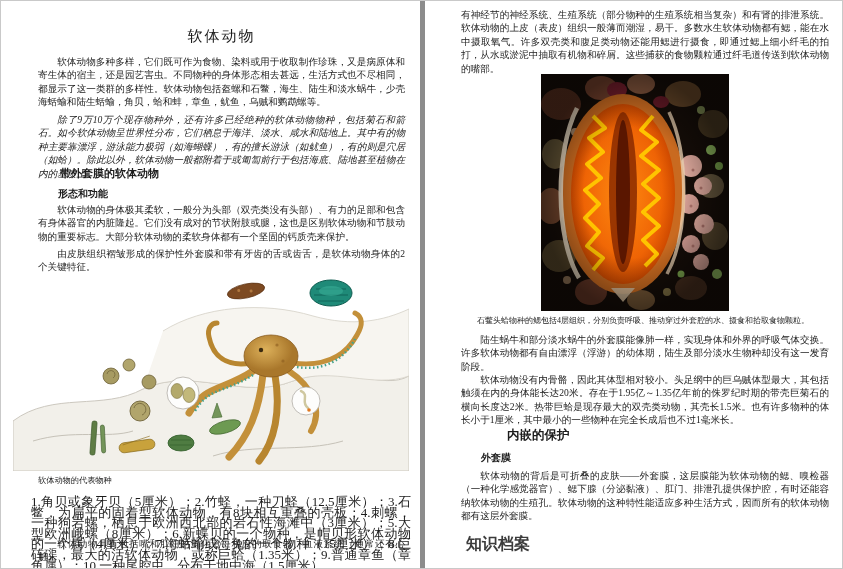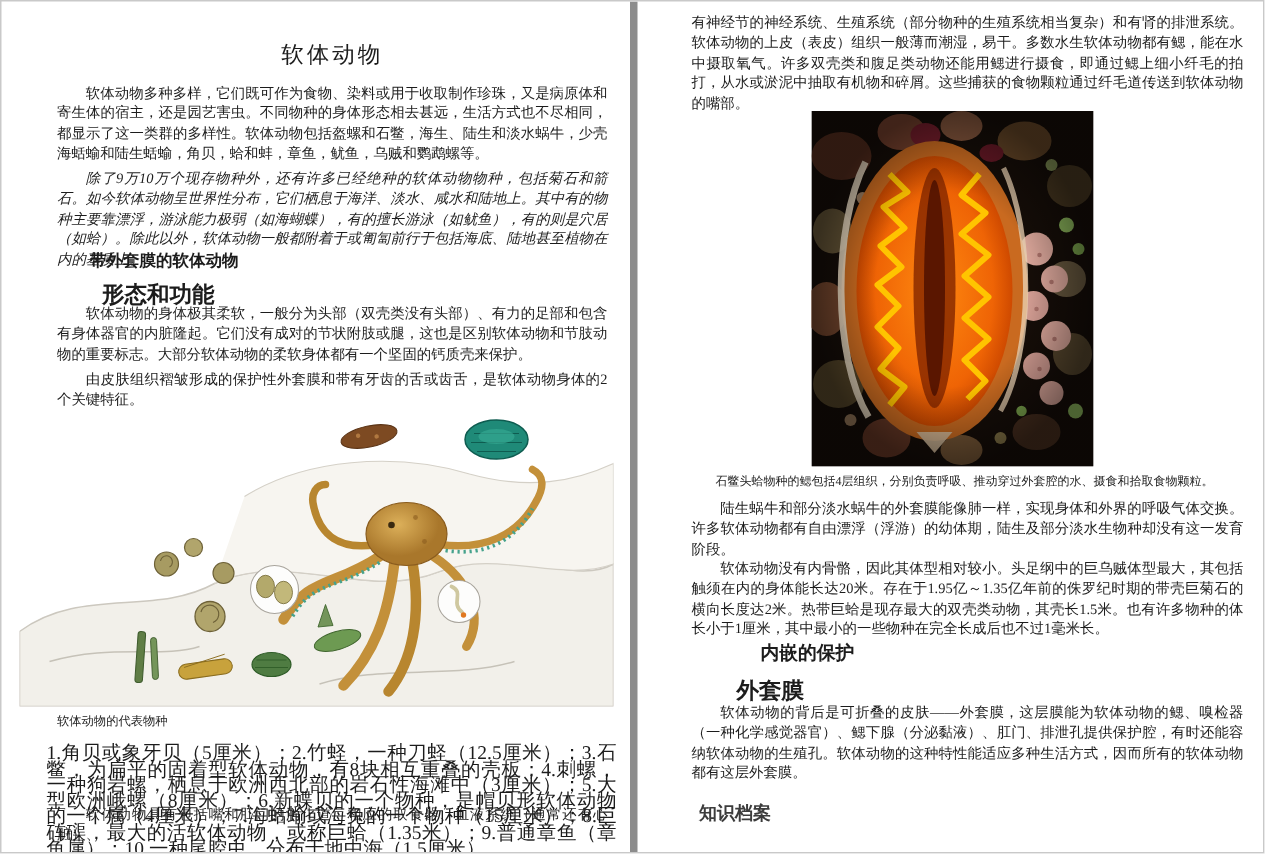--- a/index.html
+++ b/index.html
@@ -9,26 +9,26 @@
     font-family:"Liberation Serif","DejaVu Serif",serif;color:#1c1c1c;
   }
   .seam{position:absolute;top:0;left:419px;width:5px;height:569px;background:#8c8c8c;}
   .article-title{position:absolute;left:37px;width:367px;top:26px;text-align:center;
     font-size:15px;font-weight:normal;letter-spacing:2px;}
   .page-text{position:absolute;font-size:9.6px;line-height:13.4px;text-align:justify;}
   .col-left{left:37px;width:367px;}
   .col-right{left:460px;width:368px;}
   .indent{text-indent:2em;}
   .h2-left{position:absolute;left:37px;width:367px;font-size:11px;font-weight:bold;text-indent:2em;}
-  .h3{position:absolute;font-size:15px;font-weight:bold;text-indent:2em;}
+  .h3{position:absolute;font-size:10px;font-weight:bold;text-indent:2em;}
   .h2-right{position:absolute;left:460px;width:368px;font-size:12.5px;font-weight:bold;}
   .fig-caption{position:absolute;left:37px;width:367px;top:474px;text-align:left;font-size:8.2px;}
   .fig-key{position:absolute;left:30px;width:380px;top:496px;font-size:13px;line-height:10.6px;text-align:justify;}
   .photo-caption{position:absolute;left:476px;width:384px;top:314px;text-align:left;font-size:8px;}
-  .footer-label{position:absolute;left:465px;top:533px;font-size:12px;font-weight:bold;color:#3c3c3c;}
+  .footer-label{position:absolute;left:465px;top:533px;font-size:16px;font-weight:bold;color:#3c3c3c;}
   .figure-box{position:absolute;left:12px;top:270px;width:396px;height:200px;}
   .photo-box{position:absolute;left:540px;top:73px;width:188px;height:237px;}
   svg{display:block;}
 </style>
 </head>
 <body>
 
 <div id="canvas">
 
   <div>

